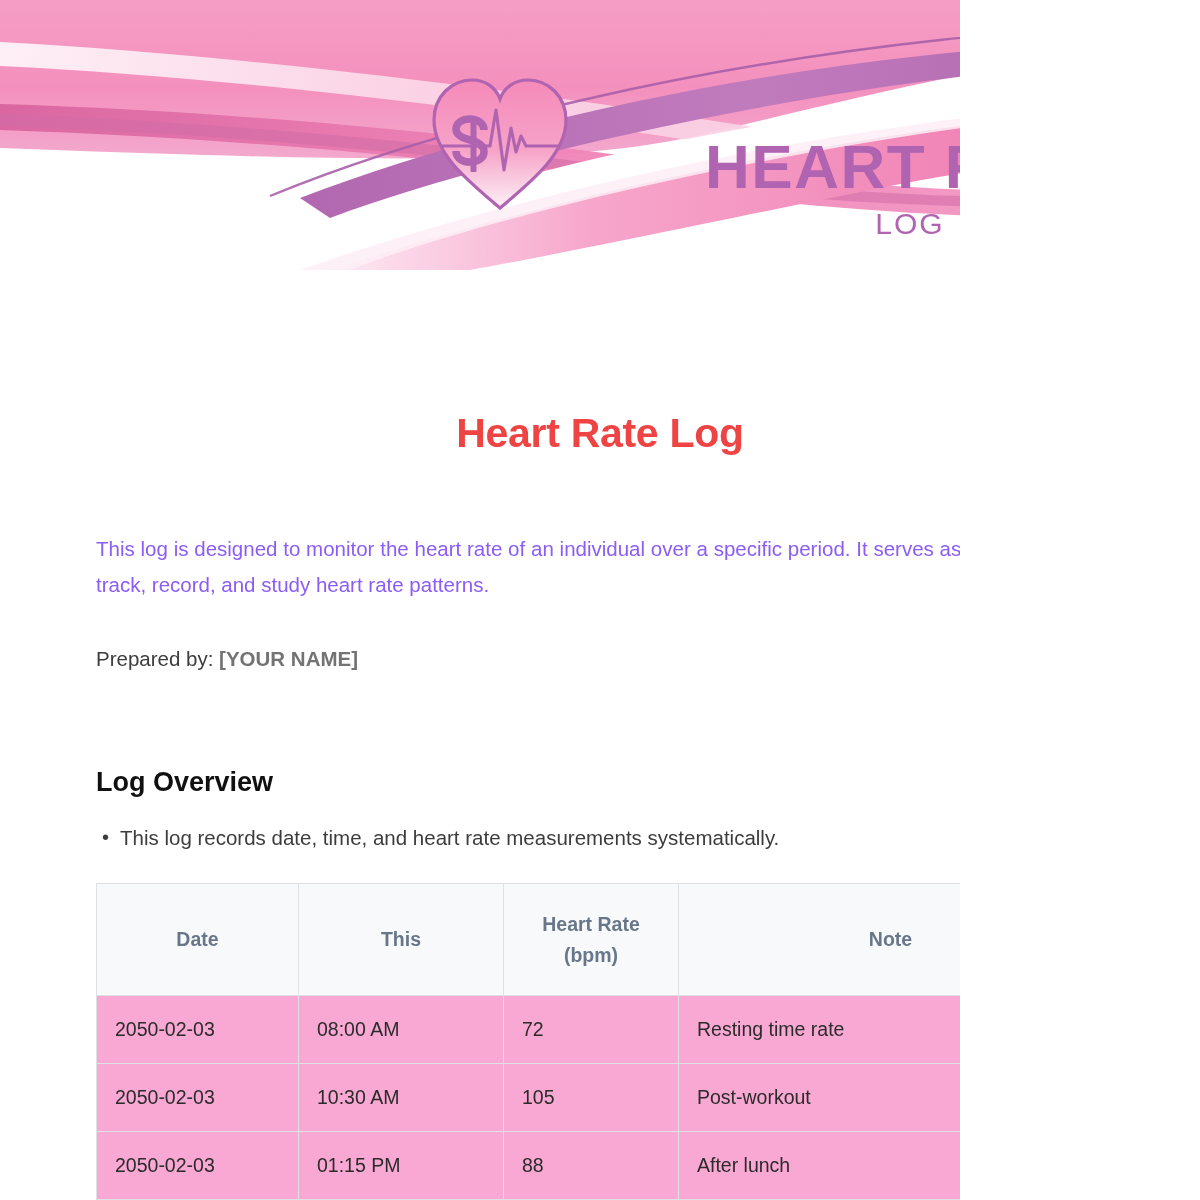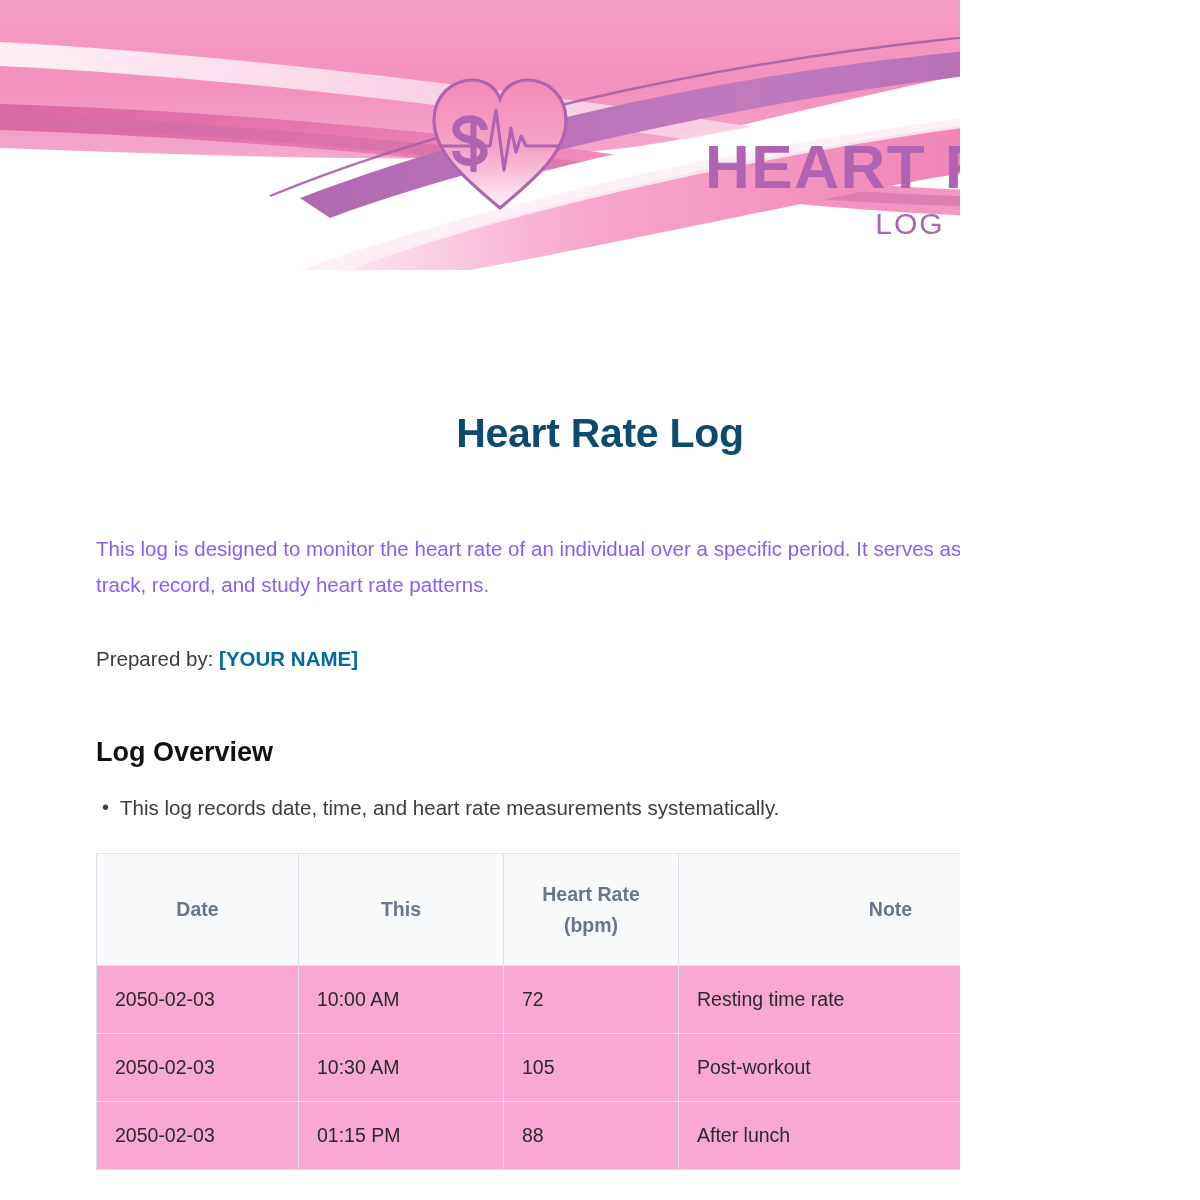--- a/index.html
+++ b/index.html
@@ -72,45 +72,45 @@
     position: absolute;
     left: 96px;
     top: 410px;
     width: 1008px;
   }
 
   .doc-title {
     text-align: center;
     font-size: 41px;
     font-weight: 700;
-    color: #0c4a6e;
+    color: #ef4444;
     letter-spacing: -0.3px;
     margin-bottom: 74px;
   }
 
   .intro {
     font-size: 20.5px;
     line-height: 1.78;
     color: #8b5cf6;
     text-align: justify;
     margin-bottom: 36px;
   }
 
   .meta-line {
     font-size: 20.5px;
     line-height: 1.82;
     color: #3c3c3c;
   }
-  .meta-line b { color: #0369a1; font-weight: 700; }
+  .meta-line b { color: #737373; font-weight: 700; }
 
   .section-heading {
     font-size: 27px;
     font-weight: 700;
     color: #111;
-    margin-top: 60px;
+    margin-top: 90px;
     margin-bottom: 22px;
   }
 
   .bullets { list-style: none; margin: 0 0 28px 0; padding: 0; }
   .bullets li {
     position: relative;
     padding-left: 24px;
     font-size: 20.5px;
     line-height: 1.6;
     color: #3c3c3c;
@@ -315,21 +315,21 @@
           <th>
             <div>Heart Rate</div>
             <div>(bpm)</div>
           </th>
           <th>Note</th>
         </tr>
       </thead>
       <tbody>
         <tr>
           <td>2050-02-03</td>
-          <td>10:00 AM</td>
+          <td>08:00 AM</td>
           <td>72</td>
           <td>Resting time rate</td>
         </tr>
         <tr>
           <td>2050-02-03</td>
           <td>10:30 AM</td>
           <td>105</td>
           <td>Post-workout</td>
         </tr>
         <tr>

